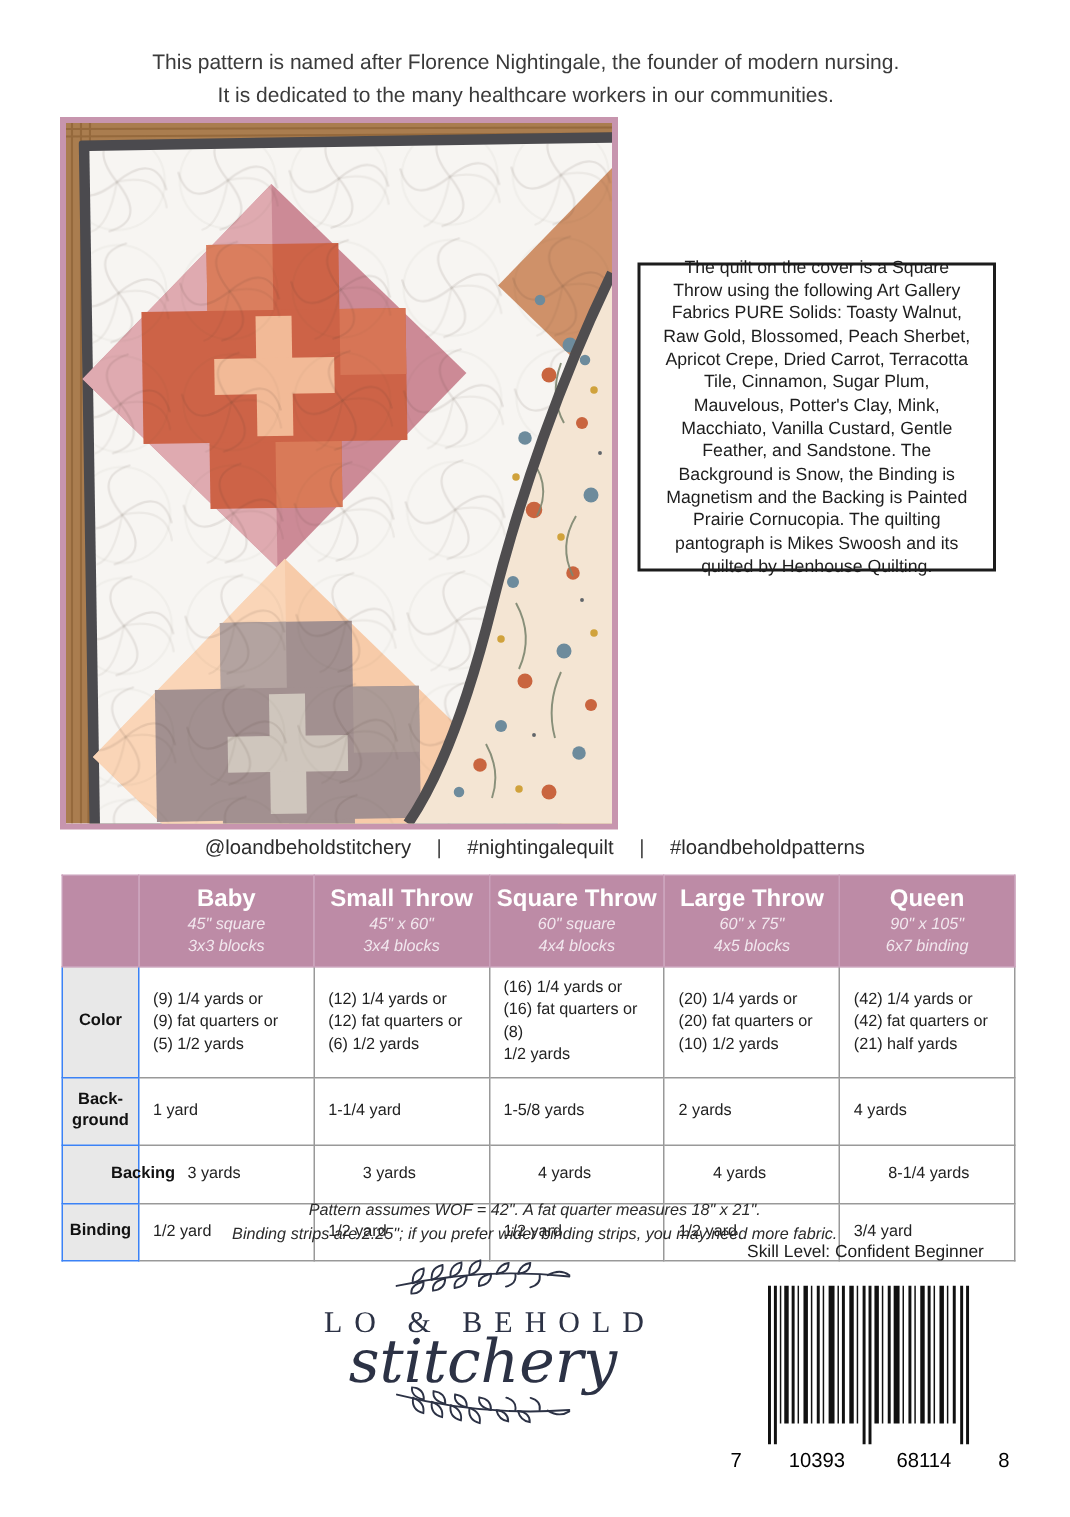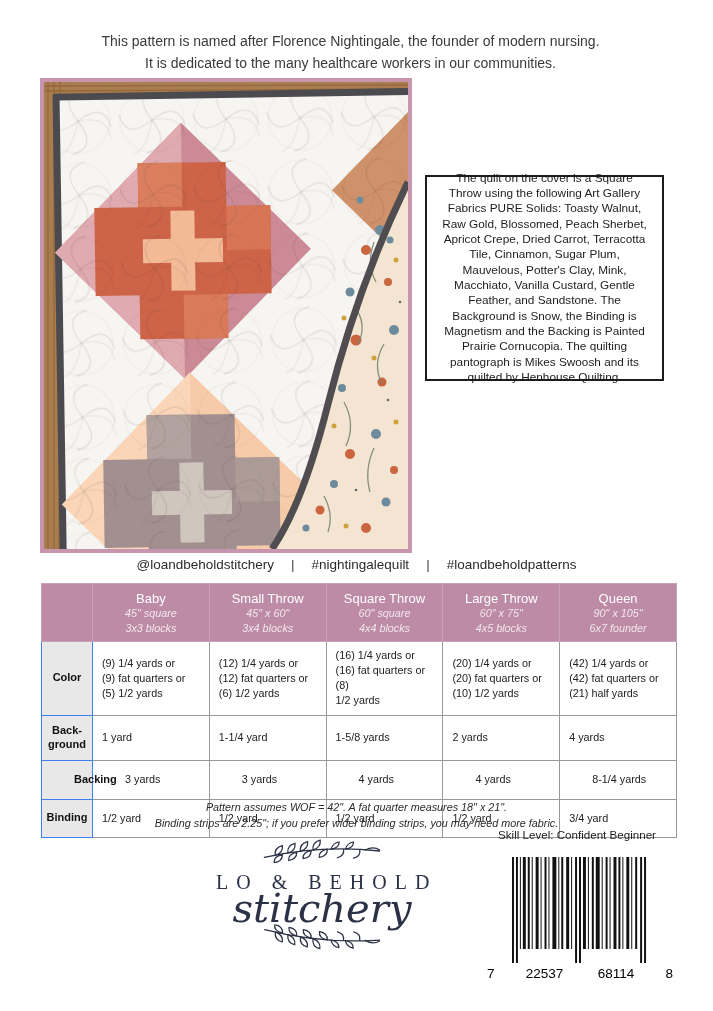--- a/index.html
+++ b/index.html
@@ -30,21 +30,21 @@
             font-size:13.5px; color:#2b2b2b; }
   .social .sep { margin:0 17px; color:#444; }
 
   
   .size-table { position:absolute; top:583px; left:41px; width:636px;
                 border-collapse:collapse; table-layout:fixed; }
   .size-table col.label-col { width:51px; }
   .size-table thead th { background:#bd8ba6; border:1px solid #c9a0ba;
                          padding:7px 2px 6px; vertical-align:middle; }
   .size-table thead th.corner { background:#bd8ba6; }
-  .col-label { font-weight:normal; font-size:13px; color:#ffffff; }
+  .col-label { font-weight:bold; font-size:16px; color:#ffffff; }
   .col-sub  { font-style:italic; font-weight:normal; font-size:10.8px;
               color:#f2e7ee; line-height:1.35; }
   .size-table tbody th { background:#e8e8e8; border:1px solid #3b82f6;
                          font-size:11px; font-weight:bold; color:#111;
                          white-space:pre-line; padding:4px 2px; line-height:1.25; }
   .size-table tbody td { background:#fff; border:1px solid #999;
                          font-size:10.8px; color:#222; white-space:pre-line;
                          line-height:1.4; padding:6px 4px 6px 9px; vertical-align:middle; }
   tr.row-color td, tr.row-color th { height:50px; }
   tr.row-background td, tr.row-background th { height:32px; }
@@ -232,21 +232,21 @@
           <div class="col-sub">4x4 blocks</div>
         </th>
         <th>
           <div class="col-label">Large Throw</div>
           <div class="col-sub">60" x 75"</div>
           <div class="col-sub">4x5 blocks</div>
         </th>
         <th>
           <div class="col-label">Queen</div>
           <div class="col-sub">90" x 105"</div>
-          <div class="col-sub">6x7 founder</div>
+          <div class="col-sub">6x7 binding</div>
         </th>
       </tr>
     </thead>
     <tbody>
       <tr class="row-color">
         <th>Color</th>
         <td>(9) 1/4 yards or
 (9) fat quarters or
 (5) 1/2 yards</td>
         <td>(12) 1/4 yards or
@@ -331,21 +331,21 @@
           <rect x="112" y="0" width="1" height="92"></rect>
         <rect x="116" y="0" width="3" height="92"></rect>
           <rect x="121" y="0" width="1" height="92"></rect>
         <rect x="125" y="0" width="2" height="92"></rect>
         <rect x="130" y="0" width="2" height="106"></rect>
           <rect x="134" y="0" width="2" height="106"></rect>
       </g>
     </svg>
     <div class="bc-digits">
       <span>7</span>
-      <span class="grp">22537</span>
+      <span class="grp">10393</span>
       <span class="grp">68114</span>
       <span>8</span>
     </div>
   </div>
 
   <div class="logo">
     <svg class="sprig" viewBox="0 0 140 26">
       <g fill="none" stroke="#2c3245" stroke-width="1.4" stroke-linecap="round">
         <path d="M6,20 Q70,6 134,13"></path>
         <path d="M18,18 q-1,-9 8,-11 q1,8 -8,11"></path>

